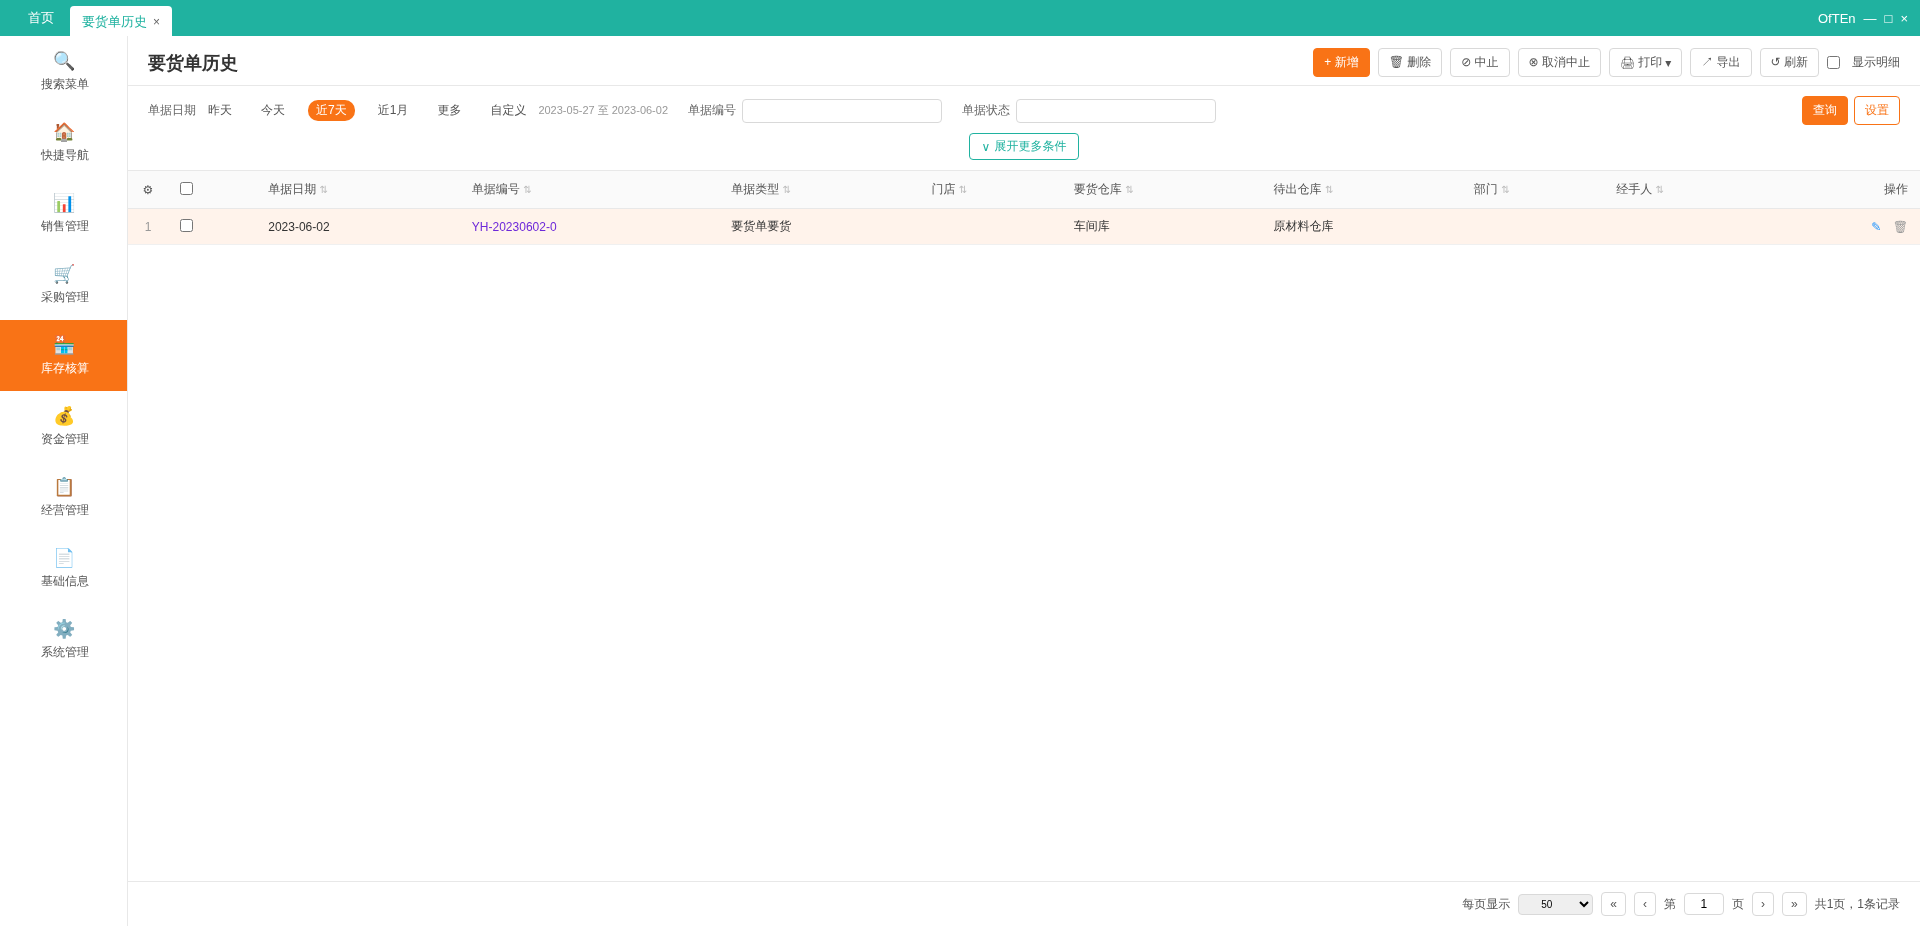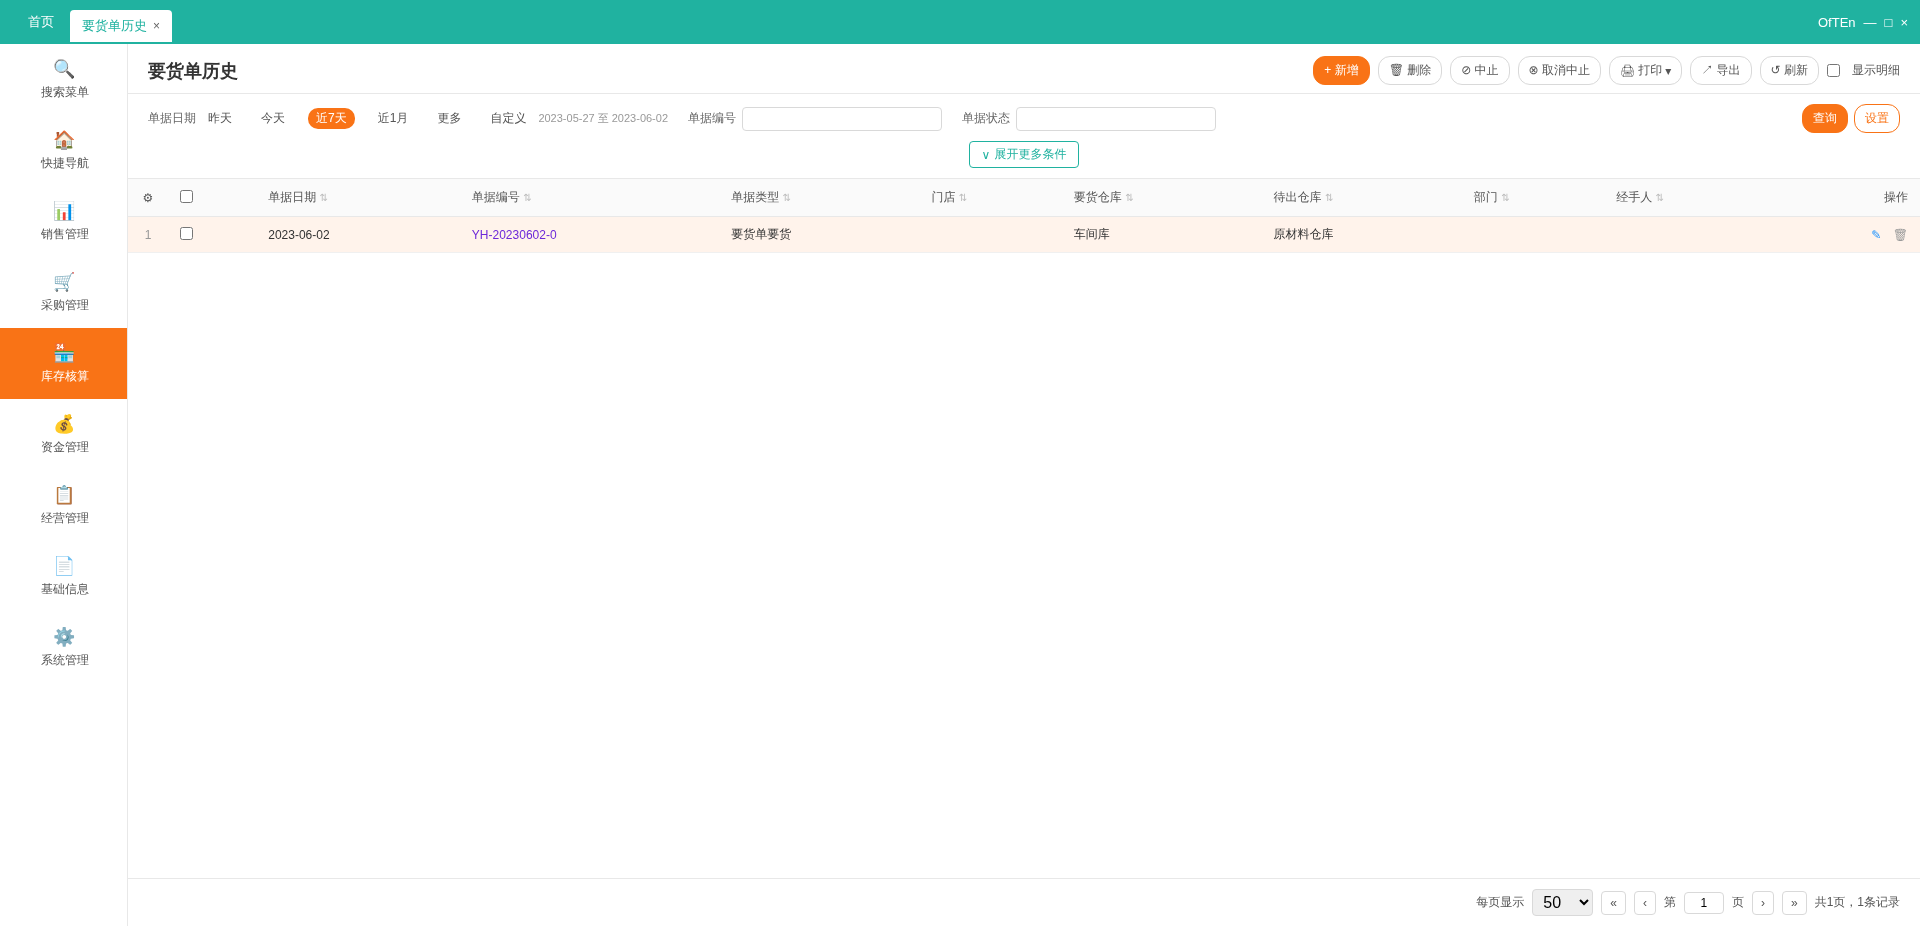--- a/index.html
+++ b/index.html
@@ -1,37 +1,37 @@
 <!DOCTYPE html>
 <html><head>
   <meta charset="utf-8">
   <style>
     * { box-sizing: border-box; margin: 0; padding: 0; }
     body { font-family: "Microsoft YaHei", "PingFang SC", sans-serif; font-size: 13px; color: #333; background: #f0f2f5; overflow: hidden; }
 
     
     .app-container { display: flex; flex-direction: column; height: 926px; width: 1920px; }
-    .top-bar { height: 44px; background: #20b2a0; display: flex; align-items: center; padding: 0 12px; color: #fff; flex-shrink: 0; }
+    .top-bar { height: 36px; background: #20b2a0; display: flex; align-items: center; padding: 0 12px; color: #fff; flex-shrink: 0; }
     .main-area { display: flex; flex: 1; overflow: hidden; }
     .sidebar { width: 128px; background: #fff; border-right: 1px solid #e8e8e8; display: flex; flex-direction: column; flex-shrink: 0; }
     .content { flex: 1; background: #f5f5f5; display: flex; flex-direction: column; overflow: hidden; }
 
     
     .top-bar-tabs { display: flex; align-items: center; flex: 1; gap: 0; }
     .tab-home { padding: 0 16px; height: 40px; display: flex; align-items: center; color: #fff; cursor: pointer; font-size: 13px; }
     .tab-active { background: #fff; color: #20b2a0; border-radius: 4px 4px 0 0; height: 32px; padding: 0 12px; display: flex; align-items: center; gap: 6px; font-size: 13px; cursor: pointer; margin-top: 8px; }
     .top-bar-right { display: flex; align-items: center; gap: 8px; color: #fff; font-size: 13px; margin-left: auto; }
     .close-icon { font-size: 12px; color: #666; cursor: pointer; }
 
     
     .sidebar-item { display: flex; flex-direction: column; align-items: center; padding: 14px 0; cursor: pointer; color: #555; font-size: 12px; gap: 4px; border-left: 3px solid transparent; }
     .sidebar-item.active { color: #fff; background: #f97316; border-left-color: #f97316; }
     .sidebar-item .icon { font-size: 18px; }
     .page-title { font-size: 18px; font-weight: bold; color: #333; margin-bottom: 0; }
-    .toolbar-btn { display: flex; align-items: center; gap: 3px; padding: 5px 10px; border: 1px solid #d9d9d9; border-radius: 12px; background: #fff; cursor: pointer; font-size: 12px; color: #555; }
+    .toolbar-btn { display: flex; align-items: center; gap: 3px; padding: 5px 10px; border: 1px solid #d9d9d9; border-radius: 4px; background: #fff; cursor: pointer; font-size: 12px; color: #555; }
     .toolbar-btn.new-btn { background: #f97316; color: #fff; border-color: #f97316; }
     .toolbar-btn.query-btn { background: #f97316; color: #fff; border-color: #f97316; font-weight: 500; margin-left: 40px; }
     .toolbar-btn.settings-btn { background: #fff; color: #f97316; border-color: #f97316; }
 
     
     .filter-bar { background: #fff; padding: 10px 20px; border-bottom: 1px solid #e8e8e8; }
     .filter-row { display: flex; align-items: center; gap: 20px; flex-wrap: wrap; }
     .filter-group { display: flex; align-items: center; gap: 6px; }
     .filter-label { color: #666; font-size: 12px; white-space: nowrap; }
     .filter-date-btns { display: flex; gap: 17px; align-items: center; }
@@ -56,21 +56,21 @@
     th .sort-icon { color: #bbb; font-size: 10px; }
     td { padding: 9px 12px; border-bottom: 1px solid #f0f0f0; color: #333; white-space: nowrap; }
     tbody tr.highlighted { background: #fff3eb; }
     .link-text { color: #6d28d9; cursor: pointer; text-decoration: none; }
 
     
     .table-footer { background: #fdf3e7; padding: 8px 20px; border-top: 1px solid #e8e8e8; font-size: 12px; color: #555; display: flex; align-items: center; gap: 20px; }
 
     
     .pagination { display: flex; align-items: center; gap: 8px; padding: 10px 20px; background: #fff; border-top: 1px solid #e8e8e8; justify-content: flex-end; font-size: 12px; color: #555; }
-    .page-size-select { border: 1px solid #d9d9d9; border-radius: 4px; padding: 3px 6px; font-size: 16px; }
+    .page-size-select { border: 1px solid #d9d9d9; border-radius: 4px; padding: 3px 18px; font-size: 10px; }
     .page-btn { padding: 4px 8px; border: 1px solid #d9d9d9; border-radius: 4px; background: #fff; cursor: pointer; font-size: 12px; color: #555; }
     .page-input { border: 1px solid #d9d9d9; border-radius: 4px; padding: 3px 6px; width: 40px; text-align: center; font-size: 12px; }
 
     
     input[type=checkbox] { cursor: pointer; }
 
     
     .th-settings { width: 40px; text-align: center; }
 
     

